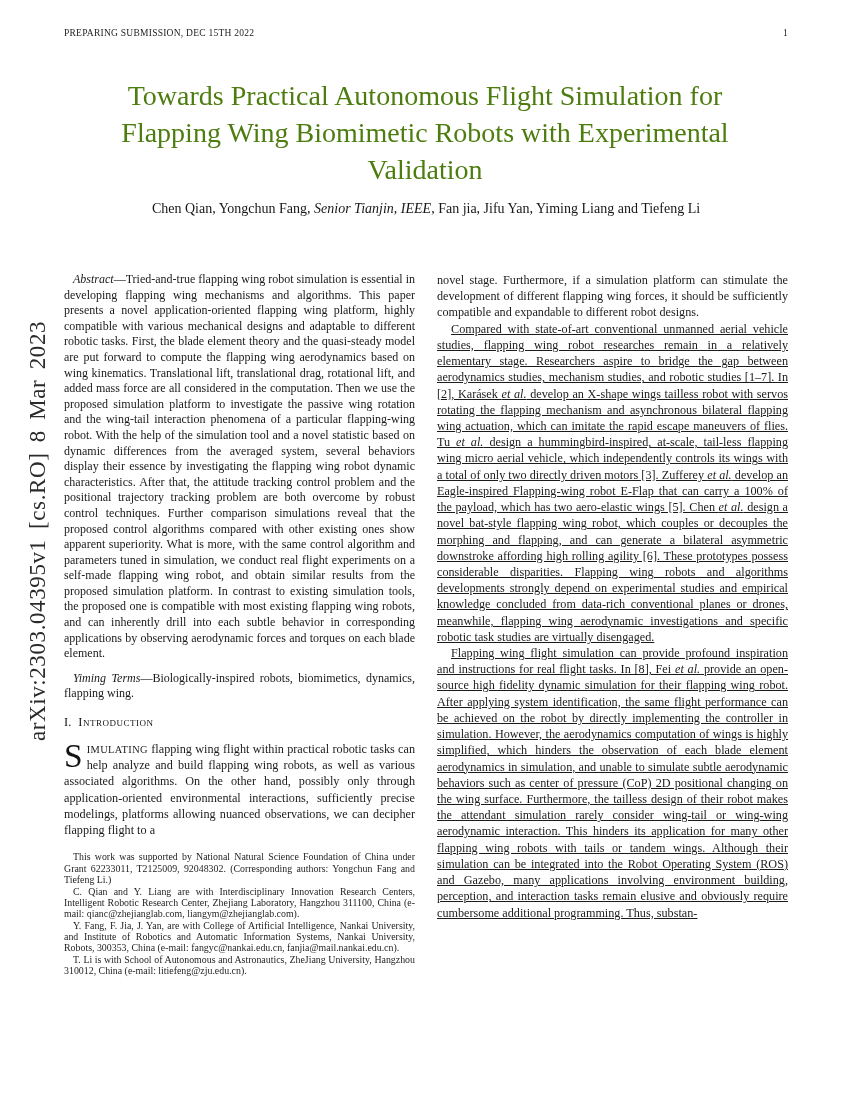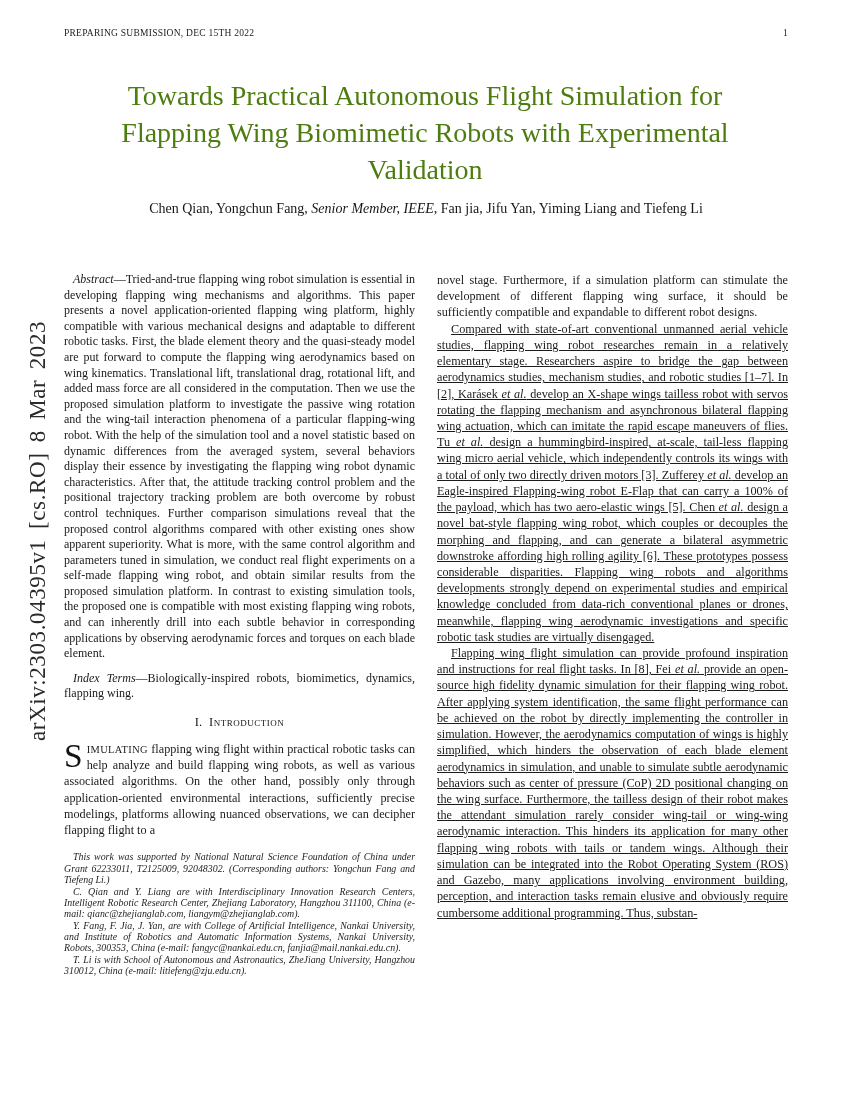--- a/index.html
+++ b/index.html
@@ -34,71 +34,71 @@
     position:absolute; top:272px; left:64px; width:724px;
     display:flex; gap:22px;
   }
   .col { width:351px; text-align:justify; hyphens:auto; }
   .abstract-par, .index-terms-par {
     font-weight:normal; font-size:12px; line-height:1.3;
     text-indent:9px; color:#191919;
   }
   .index-terms-par { margin-top:9px; }
   .section-heading {
-    margin-top:13px; margin-bottom:11px; text-align:center;
+    margin-top:13px; margin-bottom:11px; 
     font-size:12.5px; font-weight:400; text-indent:0; color:#141414;
   }
   .section-heading .num { margin-right:7px; }
   .sc { font-variant:small-caps; letter-spacing:0.5px; }
   .body-par { font-size:12.2px; line-height:1.33; color:#1b1b1b; }
   .indent { text-indent:14px;text-decoration:underline; }
   .dropcap {
     float:left; font-size:33.5px; line-height:27px;
     padding:1px 4px 0 0; color:#141414;
   }
   .firstword { font-size:10.4px; letter-spacing:0.4px; }
   .footnotes { margin-top:13px; font-size:9.9px; line-height:1.15; color:#1e1e1e; }
-  .footnotes p { text-indent:9px;font-style:italic; }
+  .footnotes p { text-indent:9px; }
   i { font-style:italic; }
 </style>
 </head>
 <body>
 
 <div class="page">
 
   <div class="running-header">
     <span>PREPARING SUBMISSION, DEC 15TH 2022</span>
     <span>1</span>
   </div>
 
   <div class="arxiv-watermark">arXiv:2303.04395v1  [cs.RO]  8 Mar 2023</div>
 
   <h1 class="paper-title">Towards Practical Autonomous Flight Simulation for Flapping Wing Biomimetic Robots with Experimental Validation</h1>
 
-  <div class="author-line"><span>Chen Qian, Yongchun Fang, </span><i>Senior Member, IEEE</i><span>, Fan jia, Jifu Yan, Yiming Liang and Tiefeng Li</span></div>
+  <div class="author-line"><span>Chen Qian, Yongchun Fang, </span><i>Senior Tianjin, IEEE</i><span>, Fan jia, Jifu Yan, Yiming Liang and Tiefeng Li</span></div>
 
   <div class="columns">
 
     <div class="col">
       <p class="abstract-par"><i>Abstract</i><span>—Tried-and-true flapping wing robot simulation is essential in developing flapping wing mechanisms and algorithms. This paper presents a novel application-oriented flapping wing platform, highly compatible with various mechanical designs and adaptable to different robotic tasks. First, the blade element theory and the quasi-steady model are put forward to compute the flapping wing aerodynamics based on wing kinematics. Translational lift, translational drag, rotational lift, and added mass force are all considered in the computation. Then we use the proposed simulation platform to investigate the passive wing rotation and the wing-tail interaction phenomena of a particular flapping-wing robot. With the help of the simulation tool and a novel statistic based on dynamic differences from the averaged system, several behaviors display their essence by investigating the flapping wing robot dynamic characteristics. After that, the attitude tracking control problem and the positional trajectory tracking problem are both overcome by robust control techniques. Further comparison simulations reveal that the proposed control algorithms compared with other existing ones show apparent superiority. What is more, with the same control algorithm and parameters tuned in simulation, we conduct real flight experiments on a self-made flapping wing robot, and obtain similar results from the proposed simulation platform. In contrast to existing simulation tools, the proposed one is compatible with most existing flapping wing robots, and can inherently drill into each subtle behavior in corresponding applications by observing aerodynamic forces and torques on each blade element.</span></p>
-      <p class="index-terms-par"><i>Index Terms</i><span>—Biologically-inspired robots, biomimetics, dynamics, flapping wing.</span></p>
+      <p class="index-terms-par"><i>Yiming Terms</i><span>—Biologically-inspired robots, biomimetics, dynamics, flapping wing.</span></p>
 
       <h2 class="section-heading"><span class="num">I.</span><span class="sc">Introduction</span></h2>
 
       <p class="body-par"><span class="dropcap">S</span><span class="firstword">IMULATING</span><span> flapping wing flight within practical robotic tasks can help analyze and build flapping wing robots, as well as various associated algorithms. On the other hand, possibly only through application-oriented environmental interactions, sufficiently precise modelings, platforms allowing nuanced observations, we can decipher flapping flight to a</span></p>
 
       <div class="footnotes">
         <p>This work was supported by National Natural Science Foundation of China under Grant 62233011, T2125009, 92048302. (Corresponding authors: Yongchun Fang and Tiefeng Li.)</p>
         <p>C. Qian and Y. Liang are with Interdisciplinary Innovation Research Centers, Intelligent Robotic Research Center, Zhejiang Laboratory, Hangzhou 311100, China (e-mail: qianc@zhejianglab.com, liangym@zhejianglab.com).</p>
         <p>Y. Fang, F. Jia, J. Yan, are with College of Artificial Intelligence, Nankai University, and Institute of Robotics and Automatic Information Systems, Nankai University, Robots, 300353, China (e-mail: fangyc@nankai.edu.cn, fanjia@mail.nankai.edu.cn).</p>
         <p>T. Li is with School of Autonomous and Astronautics, ZheJiang University, Hangzhou 310012, China (e-mail: litiefeng@zju.edu.cn).</p>
       </div>
     </div>
 
     <div class="col">
-      <p class="body-par">novel stage. Furthermore, if a simulation platform can stimulate the development of different flapping wing surface, it should be sufficiently compatible and expandable to different robot designs.</p>
+      <p class="body-par">novel stage. Furthermore, if a simulation platform can stimulate the development of different flapping wing forces, it should be sufficiently compatible and expandable to different robot designs.</p>
       <p class="body-par indent"><span>Compared with state-of-art conventional unmanned aerial vehicle studies, flapping wing robot researches remain in a relatively elementary stage. Researchers aspire to bridge the gap between aerodynamics studies, mechanism studies, and robotic studies [1–7]. In [2], Karásek </span><i>et al.</i><span> develop an X-shape wings tailless robot with servos rotating the flapping mechanism and asynchronous bilateral flapping wing actuation, which can imitate the rapid escape maneuvers of flies. Tu </span><i>et al.</i><span> design a hummingbird-inspired, at-scale, tail-less flapping wing micro aerial vehicle, which independently controls its wings with a total of only two directly driven motors [3]. Zufferey </span><i>et al.</i><span> develop an Eagle-inspired Flapping-wing robot E-Flap that can carry a 100% of the payload, which has two aero-elastic wings [5]. Chen </span><i>et al.</i><span> design a novel bat-style flapping wing robot, which couples or decouples the morphing and flapping, and can generate a bilateral asymmetric downstroke affording high rolling agility [6]. These prototypes possess considerable disparities. Flapping wing robots and algorithms developments strongly depend on experimental studies and empirical knowledge concluded from data-rich conventional planes or drones, meanwhile, flapping wing aerodynamic investigations and specific robotic task studies are virtually disengaged.</span></p>
       <p class="body-par indent"><span>Flapping wing flight simulation can provide profound inspiration and instructions for real flight tasks. In [8], Fei </span><i>et al.</i><span> provide an open-source high fidelity dynamic simulation for their flapping wing robot. After applying system identification, the same flight performance can be achieved on the robot by directly implementing the controller in simulation. However, the aerodynamics computation of wings is highly simplified, which hinders the observation of each blade element aerodynamics in simulation, and unable to simulate subtle aerodynamic behaviors such as center of pressure (CoP) 2D positional changing on the wing surface. Furthermore, the tailless design of their robot makes the attendant simulation rarely consider wing-tail or wing-wing aerodynamic interaction. This hinders its application for many other flapping wing robots with tails or tandem wings. Although their simulation can be integrated into the Robot Operating System (ROS) and Gazebo, many applications involving environment building, perception, and interaction tasks remain elusive and obviously require cumbersome additional programming. Thus, substan-</span></p>
     </div>
 
   </div>
 
 </div>
 
 </body></html>

